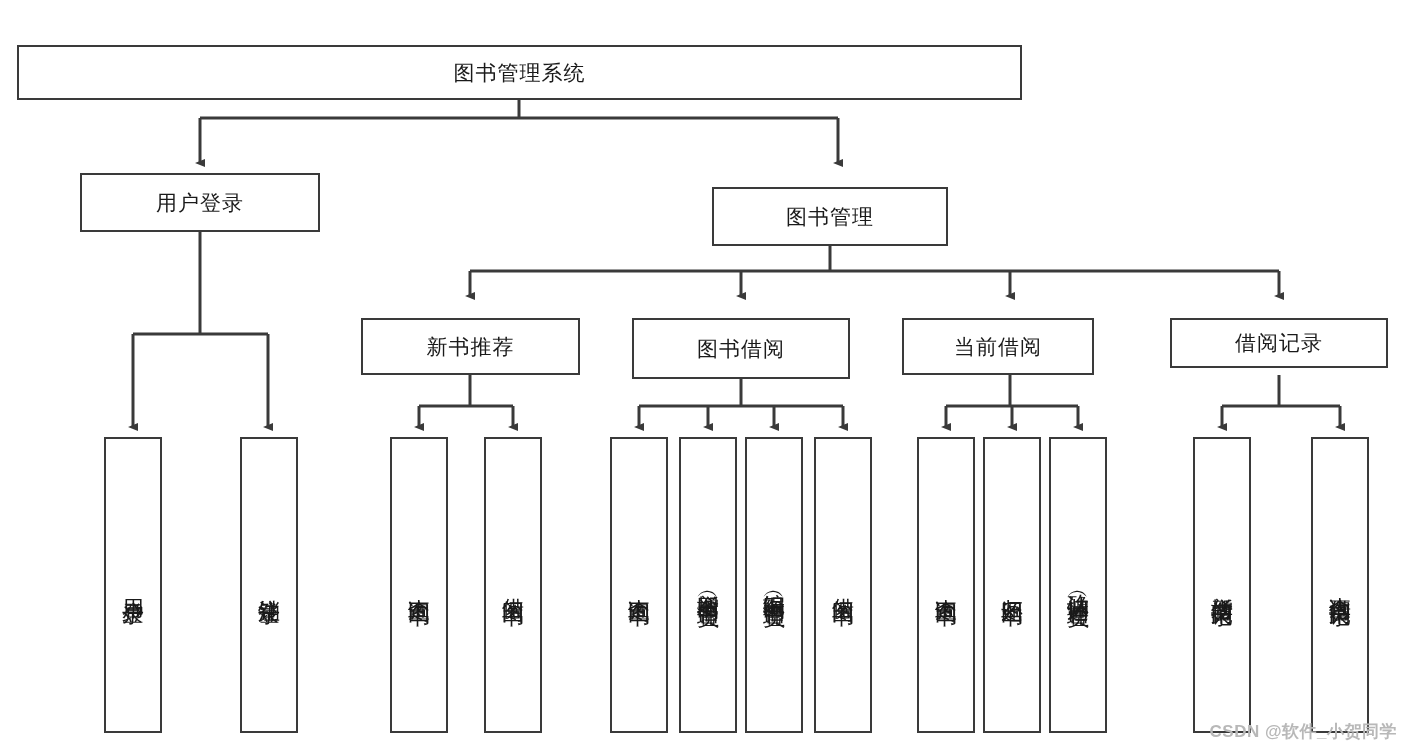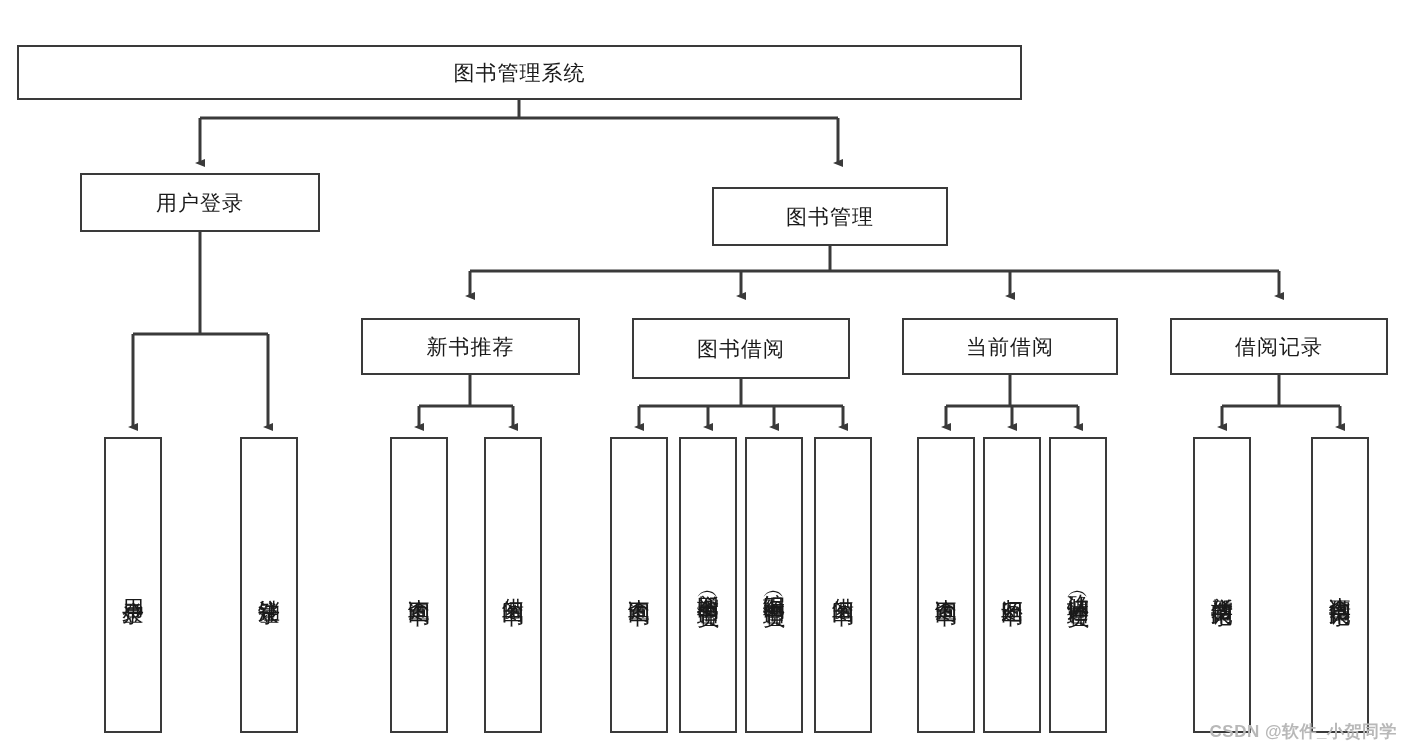--- a/index.html
+++ b/index.html
@@ -129,24 +129,24 @@
   <div class="node horiz" style="left:712px; top:179px; width:236px; height:59px;margin-top:8px;">
     <span>图书管理</span>
   </div>
 
   <div class="node horiz" style="left:361px; top:318px; width:219px; height:57px;">
     <span>新书推荐</span>
   </div>
   <div class="node horiz" style="left:632px; top:318px; width:218px; height:61px;">
     <span>图书借阅</span>
   </div>
-  <div class="node horiz" style="left:902px; top:318px; width:216px; height:57px;">
+  <div class="node horiz" style="left:902px; top:318px; width:192px; height:57px;">
     <span>当前借阅</span>
   </div>
-  <div class="node horiz" style="left:1170px; top:318px; width:218px; height:57px;">
+  <div class="node horiz" style="left:1170px; top:318px; width:218px; height:50px;">
     <span>借阅记录</span>
   </div>
 
   <div class="node vert" style="left:104px; top:437px; width:58px; height:296px;">
     <span>用户登录</span>
   </div>
   <div class="node vert" style="left:240px; top:437px; width:58px; height:296px;">
     <span>注销登录</span>
   </div>
 

